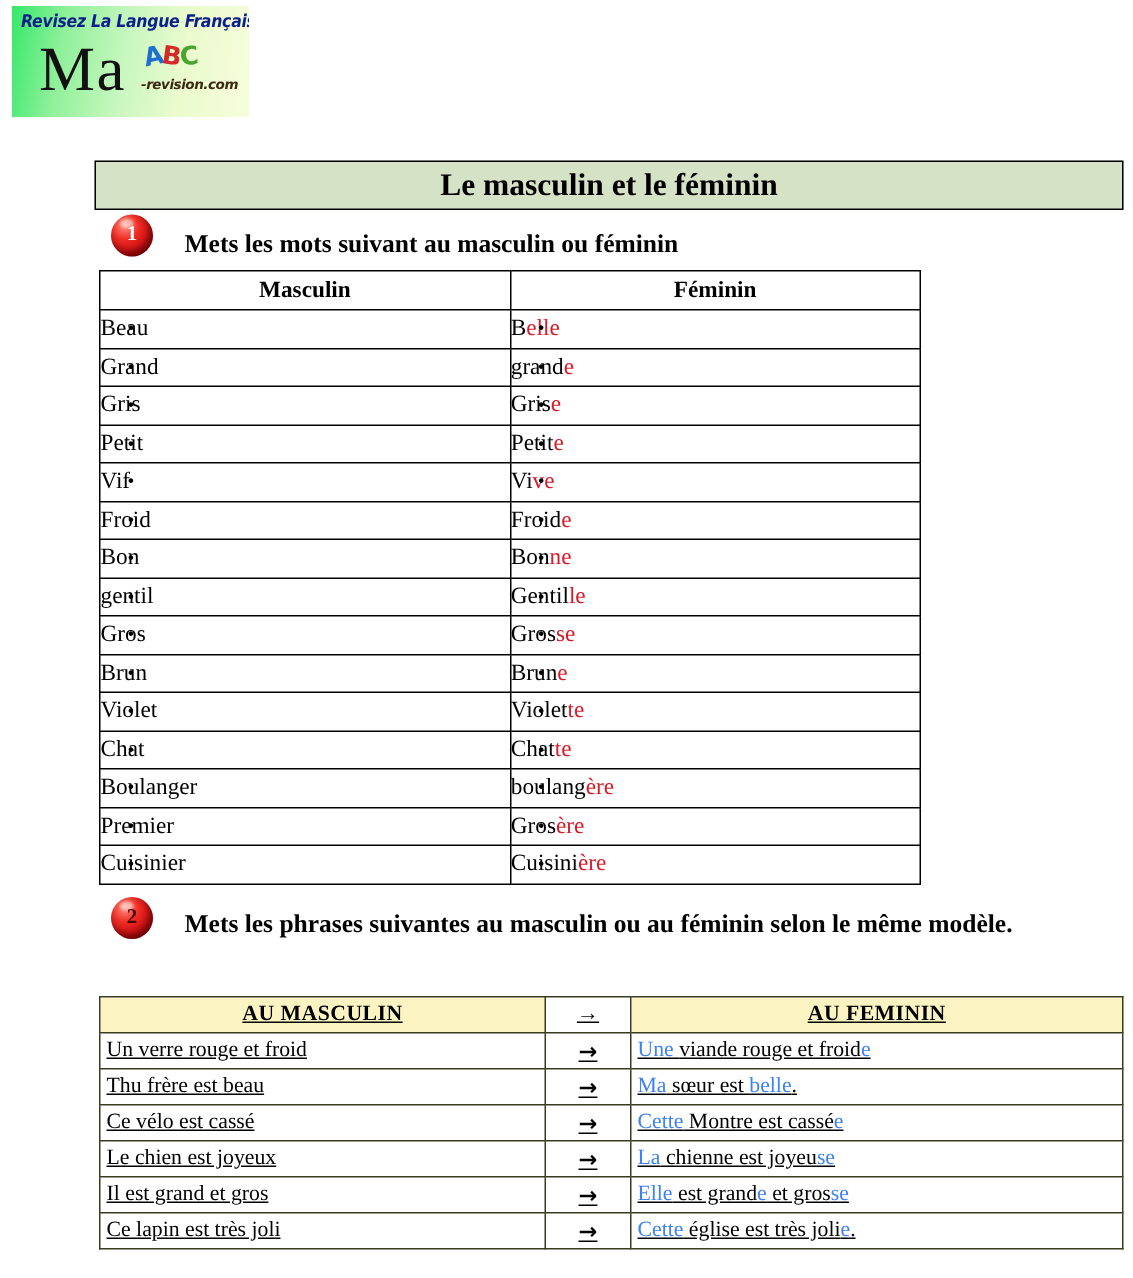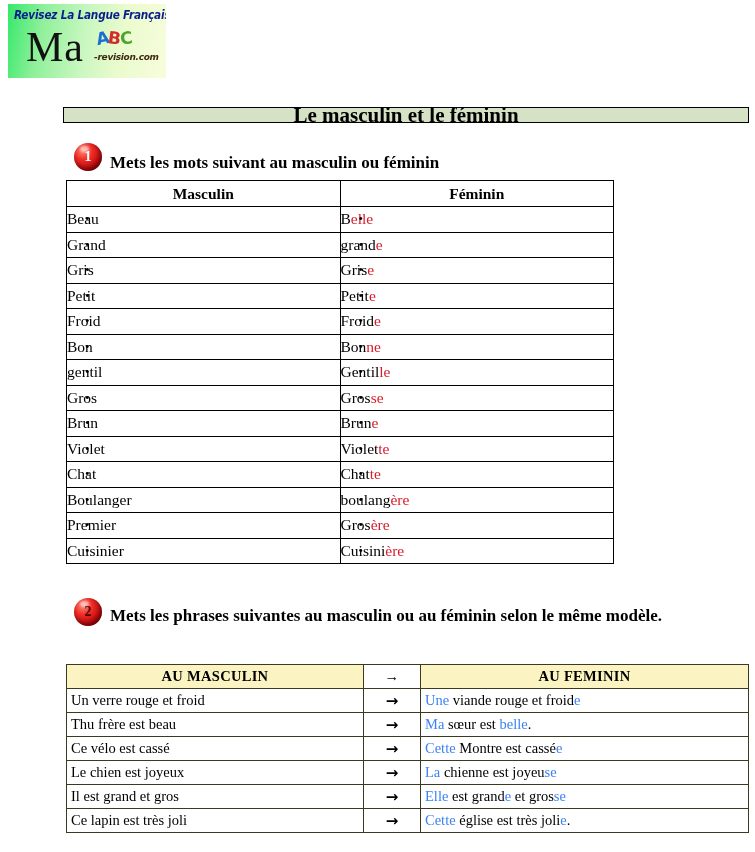--- a/index.html
+++ b/index.html
@@ -74,21 +74,21 @@
   .abc-a { color: #1f6fd0; transform: rotate(-12deg); }
   .abc-b { color: #d42a2a; transform: rotate(8deg); margin-left: -1px; }
   .abc-c { color: #4aa52e; transform: rotate(-6deg); margin-left: -1px; }
 
   
   .title-bar {
     position: absolute;
     left: 63px;
     top: 107px;
     width: 686px;
-    height: 16px;
+    height: 33px;
     background: #d6e2c5;
     border: 1px solid #000000;
     box-sizing: border-box;
     display: flex;
     align-items: center;
     justify-content: center;
   }
   .title-text {
     font-family: "Liberation Serif", serif;
     font-size: 21px;
@@ -136,21 +136,21 @@
   }
   .badge-num.light { color: #ffffff; }
   .badge-num.dark  { color: #4a0205; }
 
   .instr-text {
     font-family: "Liberation Serif", serif;
     font-size: 17px;
     font-weight: bold;
     color: #000000;
     line-height: 1.28;
-    margin-left: 8px;
+    margin-left: 21px;
     padding-top: 9px;
   }
   #instr-1 { left: 74px; top: 143px; width: 660px; }
   #instr-2 { left: 74px; top: 598px; width: 660px; }
   #instr-2 .instr-text { padding-top: 7px; }
 
   
   .table-words {
     position: absolute;
     left: 66px;
@@ -204,20 +204,21 @@
   .table-sent td, .table-sent th {
     border: 1px solid #3a3a20;
     padding: 0 0 0 4px;
     height: 23px;
     vertical-align: middle;
     font-family: "Liberation Serif", serif;
     font-size: 14.5px;
     color: #000000;
     white-space: nowrap;
     overflow: hidden;
+    text-decoration: underline;
   }
   .table-sent th {
     background: #fbf4c2;
     font-weight: bold;
     text-align: center;
     font-size: 14.5px;
     letter-spacing: 0.3px;
     padding-left: 0;
   }
   .table-sent th.arrow-head {
@@ -271,20 +272,24 @@
         <td class="cell-word">Grand</td>
         <td class="cell-word"><span>grand</span><span class="fem-suffix">e</span></td>
       </tr>
       <tr>
         <td class="cell-word">Gris</td>
         <td class="cell-word"><span>Gris</span><span class="fem-suffix">e</span></td>
       </tr>
       <tr>
         <td class="cell-word">Petit</td>
         <td class="cell-word"><span>Petit</span><span class="fem-suffix">e</span></td>
+      </tr>
+      <tr>
+        <td class="cell-word">Vif</td>
+        <td class="cell-word"><span>Vi</span><span class="fem-suffix">ve</span></td>
       </tr>
       <tr>
         <td class="cell-word">Froid</td>
         <td class="cell-word"><span>Froid</span><span class="fem-suffix">e</span></td>
       </tr>
       <tr>
         <td class="cell-word">Bon</td>
         <td class="cell-word"><span>Bon</span><span class="fem-suffix">ne</span></td>
       </tr>
       <tr>

